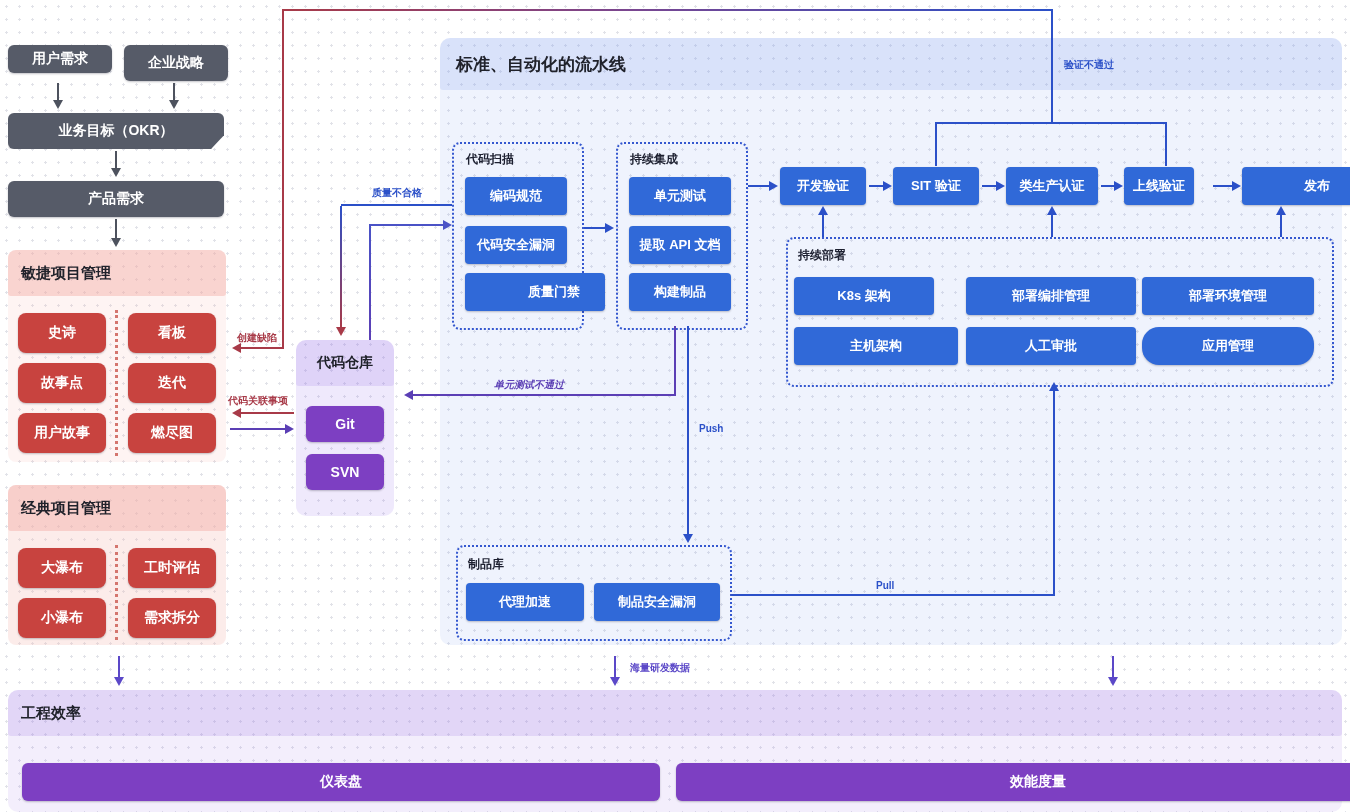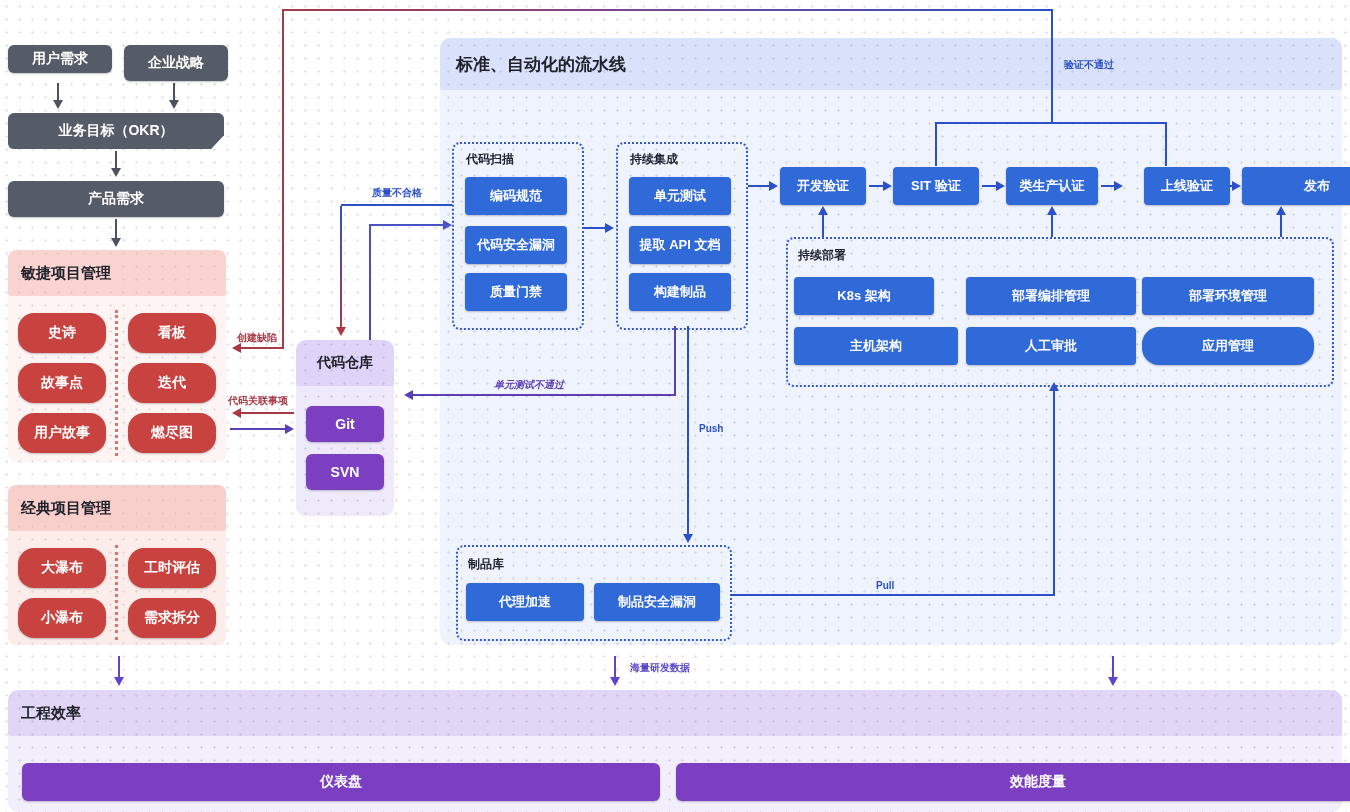--- a/index.html
+++ b/index.html
@@ -1,20 +1,20 @@
 <!DOCTYPE html>
 <html><head>
 <meta charset="utf-8">
 <style>
   html,body{margin:0;padding:0;}
   .canvas{position:relative;width:1350px;height:812px;background:#ffffff;font-family:"Liberation Sans",sans-serif;overflow:hidden;}
   .dots{position:absolute;inset:0;background-image:radial-gradient(#c8cbd6 1px,transparent 1.3px);background-size:13px 13px;opacity:.55;pointer-events:none;}
   .node{position:absolute;display:flex;align-items:center;justify-content:center;color:#fff;font-weight:bold;border-radius:6px;box-shadow:0 1px 2px rgba(20,20,40,.25);font-size:14px;white-space:nowrap;z-index:3;}
   .dark{background:#565b68;}
-  .red{background:#c8433f;border-radius:16px;}
+  .red{background:#c8433f;border-radius:8px;}
   .blue{background:#3069d8;border-radius:4px;font-size:13px;}
   .purple{background:#7d3fc2;}
   .sect{position:absolute;border-radius:8px;z-index:1;}
   .sect-h{position:absolute;border-radius:8px 8px 3px 3px;display:flex;align-items:center;padding-left:13px;font-weight:bold;font-size:15px;color:#20222b;z-index:2;box-sizing:border-box;}
   .dashed{position:absolute;border:2px dotted #3558cf;border-radius:8px;z-index:2;}
   .glabel{position:absolute;font-weight:bold;font-size:12px;color:#1d2030;z-index:4;}
   .hl{position:absolute;height:2px;z-index:2;}
   .vl{position:absolute;width:2px;z-index:2;}
   .ah-down{position:absolute;width:0;height:0;border-left:5px solid transparent;border-right:5px solid transparent;border-top:9px solid #000;z-index:3;}
   .ah-up{position:absolute;width:0;height:0;border-left:5px solid transparent;border-right:5px solid transparent;border-bottom:9px solid #000;z-index:3;}
@@ -76,37 +76,37 @@
 
   <div class="sect" style="left:440px;top:38px;width:902px;height:607px;background:rgba(130,160,240,.13);border-radius:10px;"></div>
   <div class="sect-h" style="left:440px;top:38px;width:902px;height:52px;background:rgba(130,160,240,.20);font-size:17px;padding-left:16px;border-radius:10px 10px 3px 3px;">
       <span>标准、自动化的流水线</span>
     </div>
 
   <div class="dashed" style="left:452px;top:142px;width:128px;height:184px;"></div>
   <div class="glabel" style="left:466px;top:151px;">代码扫描</div>
   <div class="node blue" style="left:465px;top:177px;width:102px;height:38px;">编码规范</div>
   <div class="node blue" style="left:465px;top:226px;width:102px;height:38px;">代码安全漏洞</div>
-  <div class="node blue" style="left:465px;top:273px;width:102px;height:38px;">质量门禁</div>
+  <div class="node blue" style="left:465px;top:273px;width:102px;height:38px;padding-left:38px;">质量门禁</div>
 
   <div class="dashed" style="left:616px;top:142px;width:128px;height:184px;"></div>
   <div class="glabel" style="left:630px;top:151px;">持续集成</div>
   <div class="node blue" style="left:629px;top:177px;width:102px;height:38px;">单元测试</div>
   <div class="node blue" style="left:629px;top:226px;width:102px;height:38px;">提取 API 文档</div>
   <div class="node blue" style="left:629px;top:273px;width:102px;height:38px;">构建制品</div>
 
   <div class="hl c-blue" style="left:584px;top:227px;width:22px;"></div>
   <div class="ah-right" style="left:605px;top:223px;border-left-color:#2b50c8;"></div>
   <div class="hl c-blue" style="left:748px;top:185px;width:22px;"></div>
   <div class="ah-right" style="left:769px;top:181px;border-left-color:#2b50c8;"></div>
 
   <div class="node blue" style="left:780px;top:167px;width:86px;height:38px;">开发验证</div>
   <div class="node blue" style="left:893px;top:167px;width:86px;height:38px;">SIT 验证</div>
   <div class="node blue" style="left:1006px;top:167px;width:92px;height:38px;">类生产认证</div>
-  <div class="node blue" style="left:1124px;top:167px;width:86px;height:38px;margin-left:20px;">上线验证</div>
+  <div class="node blue" style="left:1124px;top:167px;width:70px;height:38px;">上线验证</div>
   <div class="node blue" style="left:1242px;top:167px;width:78px;height:38px;padding-left:36px;">发布</div>
 
   <div class="hl c-blue" style="left:869px;top:185px;width:15px;"></div>
   <div class="ah-right" style="left:883px;top:181px;border-left-color:#2b50c8;"></div>
   <div class="hl c-blue" style="left:982px;top:185px;width:15px;"></div>
   <div class="ah-right" style="left:996px;top:181px;border-left-color:#2b50c8;"></div>
   <div class="hl c-blue" style="left:1101px;top:185px;width:14px;"></div>
   <div class="ah-right" style="left:1114px;top:181px;border-left-color:#2b50c8;"></div>
   <div class="hl c-blue" style="left:1213px;top:185px;width:19px;"></div>
   <div class="ah-right" style="left:1232px;top:181px;border-left-color:#2b50c8;"></div>

